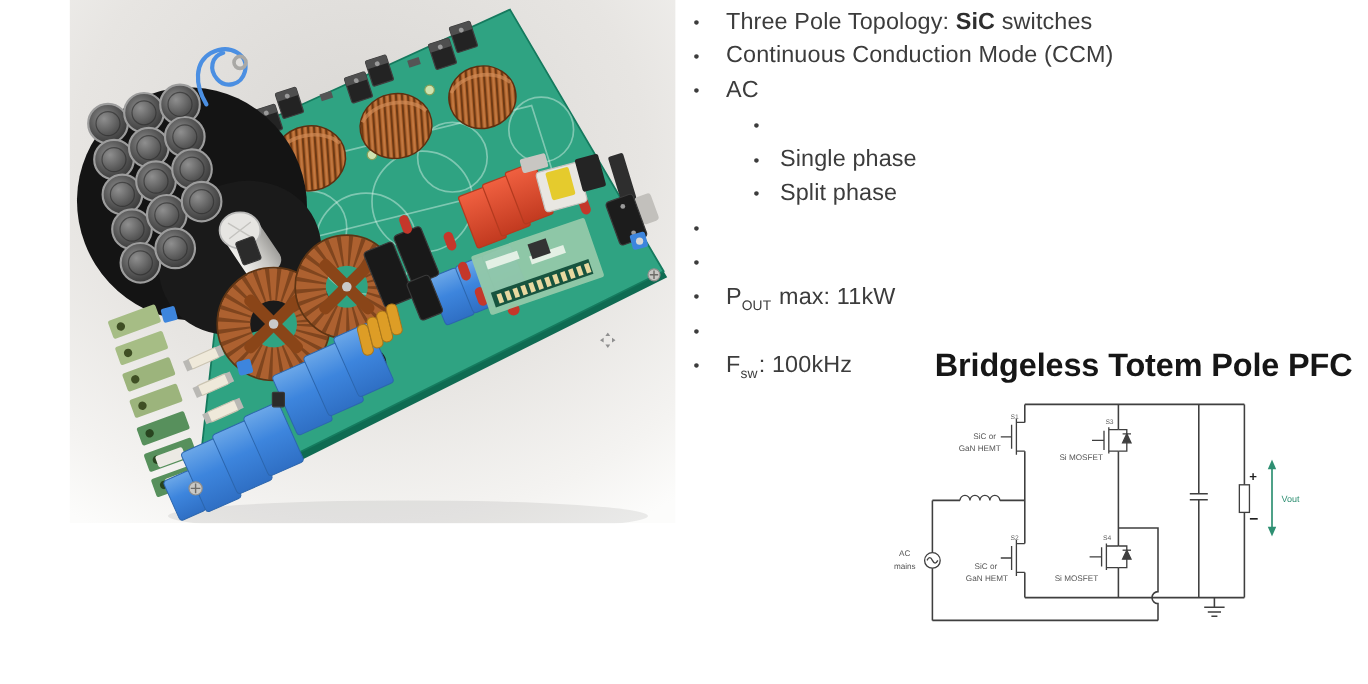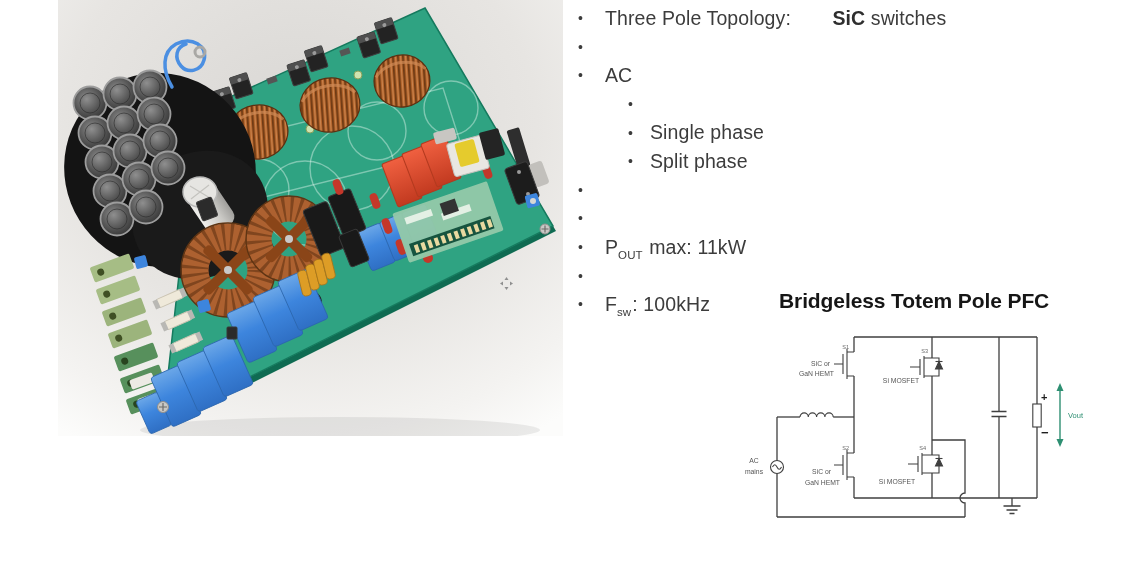--- a/index.html
+++ b/index.html
@@ -5,25 +5,25 @@
   html,body{margin:0;padding:0;}
   body{width:1140px;height:570px;background:#ffffff;position:relative;overflow:hidden;
        font-family:"Liberation Sans", sans-serif;}
 
   
   .bullets{position:absolute;left:0;top:4px;width:1140px;}
   .b-row{display:flex;align-items:center;height:28.6px;color:#3c3c3c;font-size:19.5px;letter-spacing:.1px;}
   .b-row .dot{font-size:14px;color:#3c3c3c;flex:0 0 auto;}
   .b-row.lvl1 .dot{margin-left:578px;width:27px;}
   .b-row.lvl2 .dot{margin-left:628px;width:22px;}
-  .b-text b{font-weight:bold;color:#2e2e2e;margin-left:36px;}
+  .b-text b{font-weight:bold;color:#2e2e2e;}
   .subsc{font-size:11.5px;position:relative;top:5px;margin-right:1px;}
 
   
-  .diag-title{position:absolute;left:779px;top:289px;font-size:21px;font-weight:bold;
+  .diag-title{position:absolute;left:779px;top:289px;font-size:27px;font-weight:bold;
               color:#161616;letter-spacing:-.1px;white-space:nowrap;}
 
   
   .wire{stroke:#3f3f3f;stroke-width:1.3;fill:none;}
   .wire-thin{stroke:#3f3f3f;stroke-width:1.1;fill:none;}
   .lblsm{font-size:5.6px;fill:#6a6a6a;}
   .lbl{font-size:6.8px;fill:#555555;}
   .accent-line{stroke:#2e8f72;stroke-width:1.4;fill:none;}
   .accent-fill{fill:#2e8f72;}
   .accent-text{font-size:7.5px;fill:#2e8f72;}
@@ -358,20 +358,21 @@
   </g>
 </svg>
 
 <div class="bullets" id="bullet-list">
     <div class="b-row lvl1">
       <span class="dot">•</span>
       <span class="b-text"><span>Three Pole Topology: </span><b>SiC</b><span> switches</span></span>
     </div>
     <div class="b-row lvl1">
       <span class="dot">•</span>
+      <span class="b-text"><span>Continuous Conduction Mode (CCM)</span></span>
     </div>
     <div class="b-row lvl1">
       <span class="dot">•</span>
       <span class="b-text"><span>AC</span></span>
     </div>
     <div class="b-row lvl2">
       <span class="dot">•</span>
     </div>
     <div class="b-row lvl2">
       <span class="dot">•</span>

